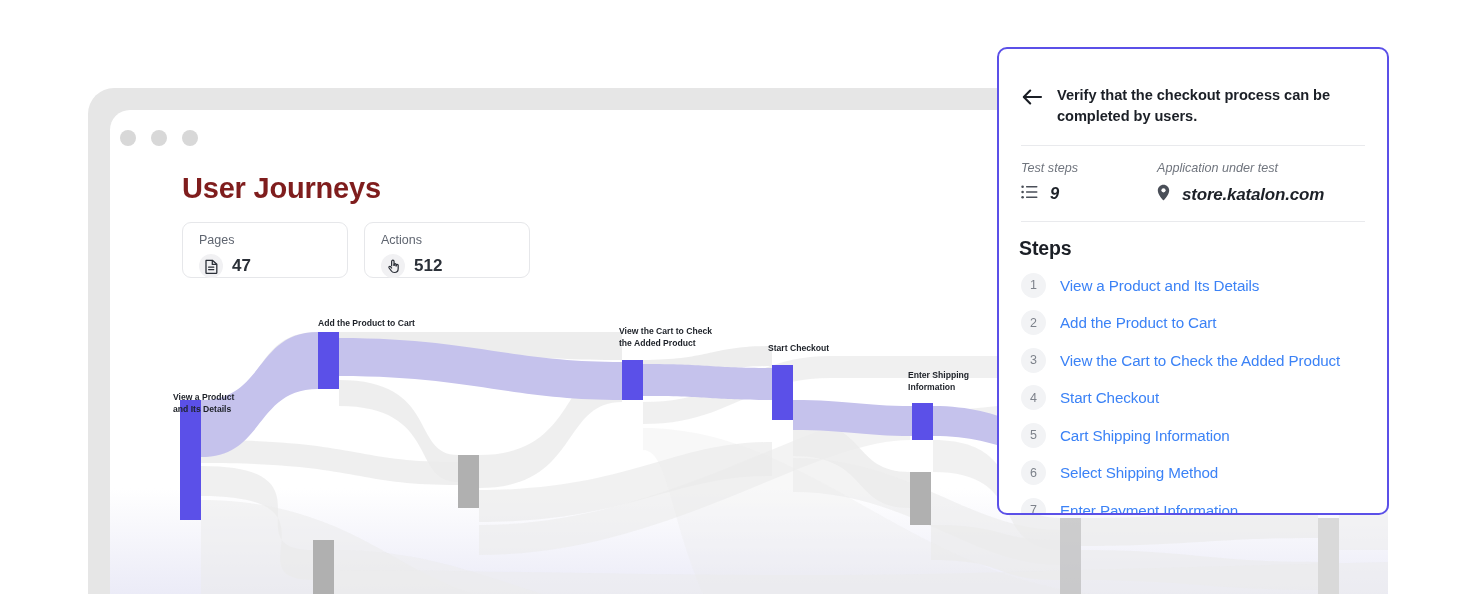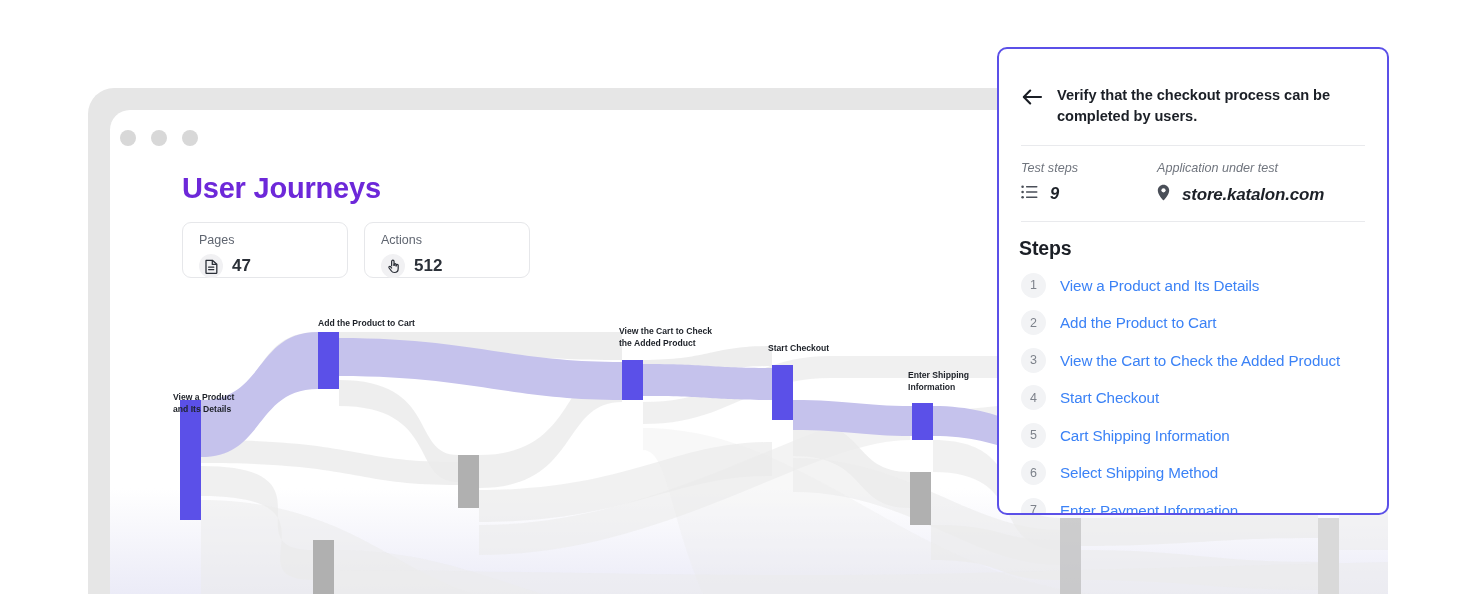--- a/index.html
+++ b/index.html
@@ -59,21 +59,21 @@
     background: #d8d8d8;
   }
 
   
   #page-title {
     position: absolute;
     left: 182px;
     top: 172px;
     font-size: 29px;
     font-weight: bold;
-    color: #6d28d9;
+    color: #7f1d1d;
     letter-spacing: -0.2px;
     z-index: 3;
   }
 
   #metric-cards {
     position: absolute;
     left: 182px;
     top: 222px;
     display: flex;
     gap: 16px;

